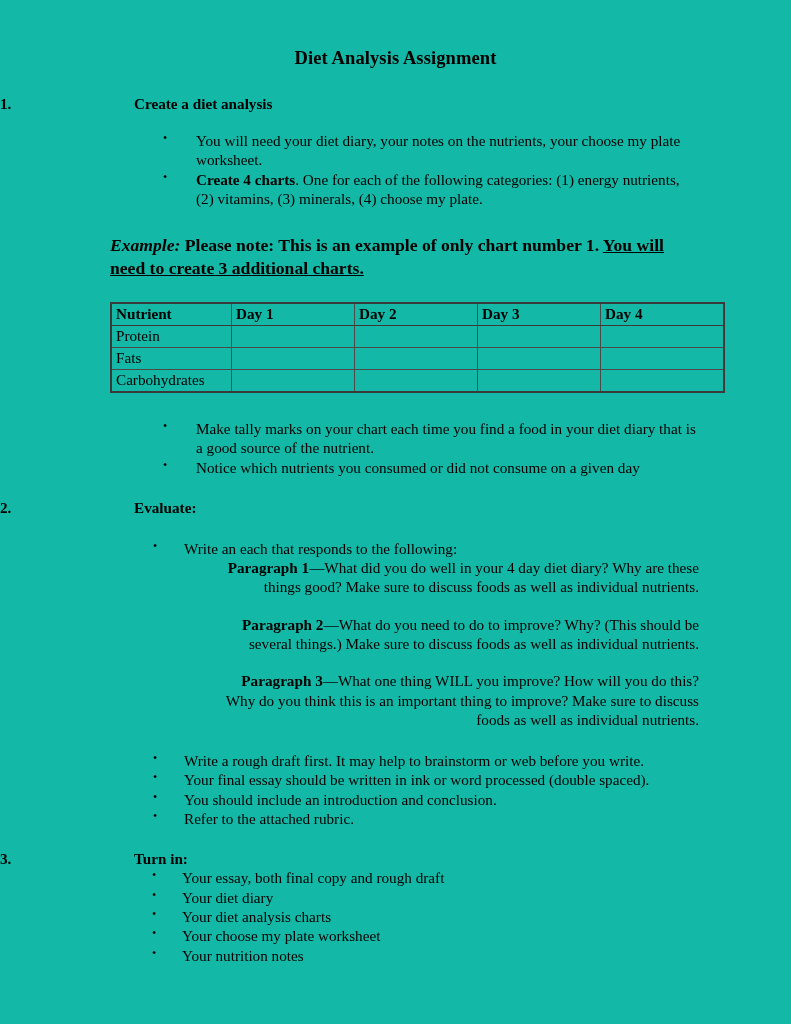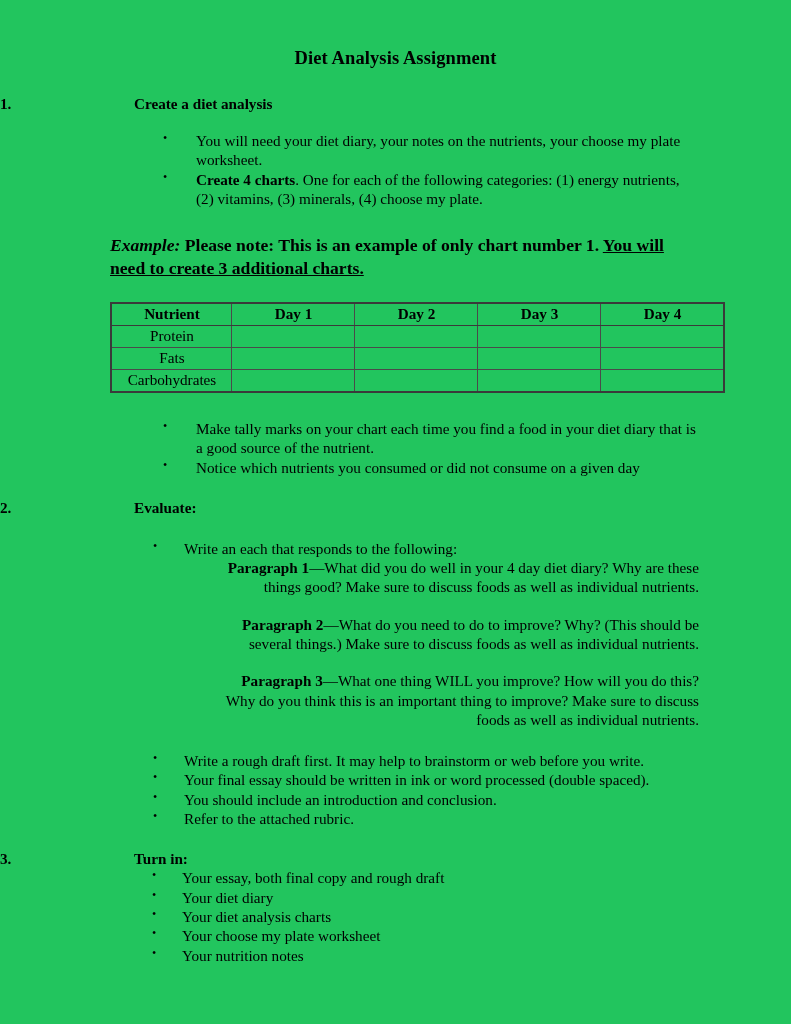--- a/index.html
+++ b/index.html
@@ -8,21 +8,21 @@
     background: #ffffff;
   }
   body {
     font-family: "Liberation Serif", "DejaVu Serif", serif;
     color: #000000;
   }
   .page {
     position: relative;
     width: 791px;
     height: 1024px;
-    background: #22c55e;
+    background: #14b8a6;
     box-sizing: border-box;
     overflow: hidden;
   }
 
   .doc-title {
     text-align: center;
     font-size: 18.5px;
     font-weight: bold;
     margin: 0;
     padding: 48px 0 0 0;
@@ -104,21 +104,21 @@
   .nutrient-table {
     border-collapse: collapse;
     table-layout: fixed;
     margin-left: 110px;
     width: 572px;
     font-size: 15.2px;
   }
   .nutrient-table th,
   .nutrient-table td {
     border: 1px solid #4a4a4a;
-    text-align: center;
+    text-align: left;
     vertical-align: top;
     padding: 1px 3px 2px 4px;
     height: 17px;
     font-weight: normal;
   }
   .nutrient-table thead th {
     font-weight: bold;
     border-top: 2px solid #3a3a3a;
     border-bottom: 1px solid #3a3a3a;
   }

